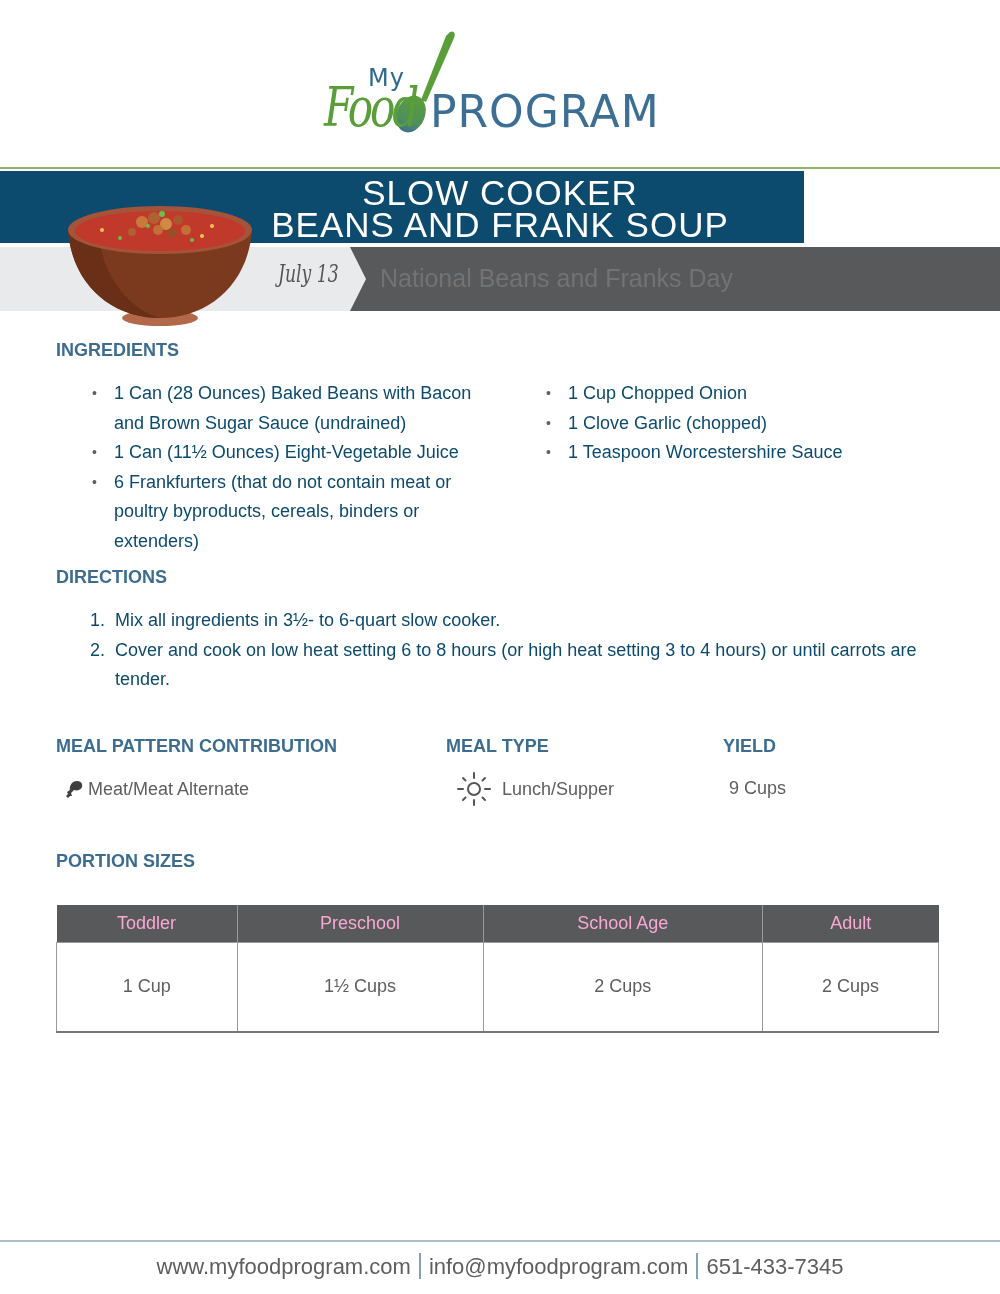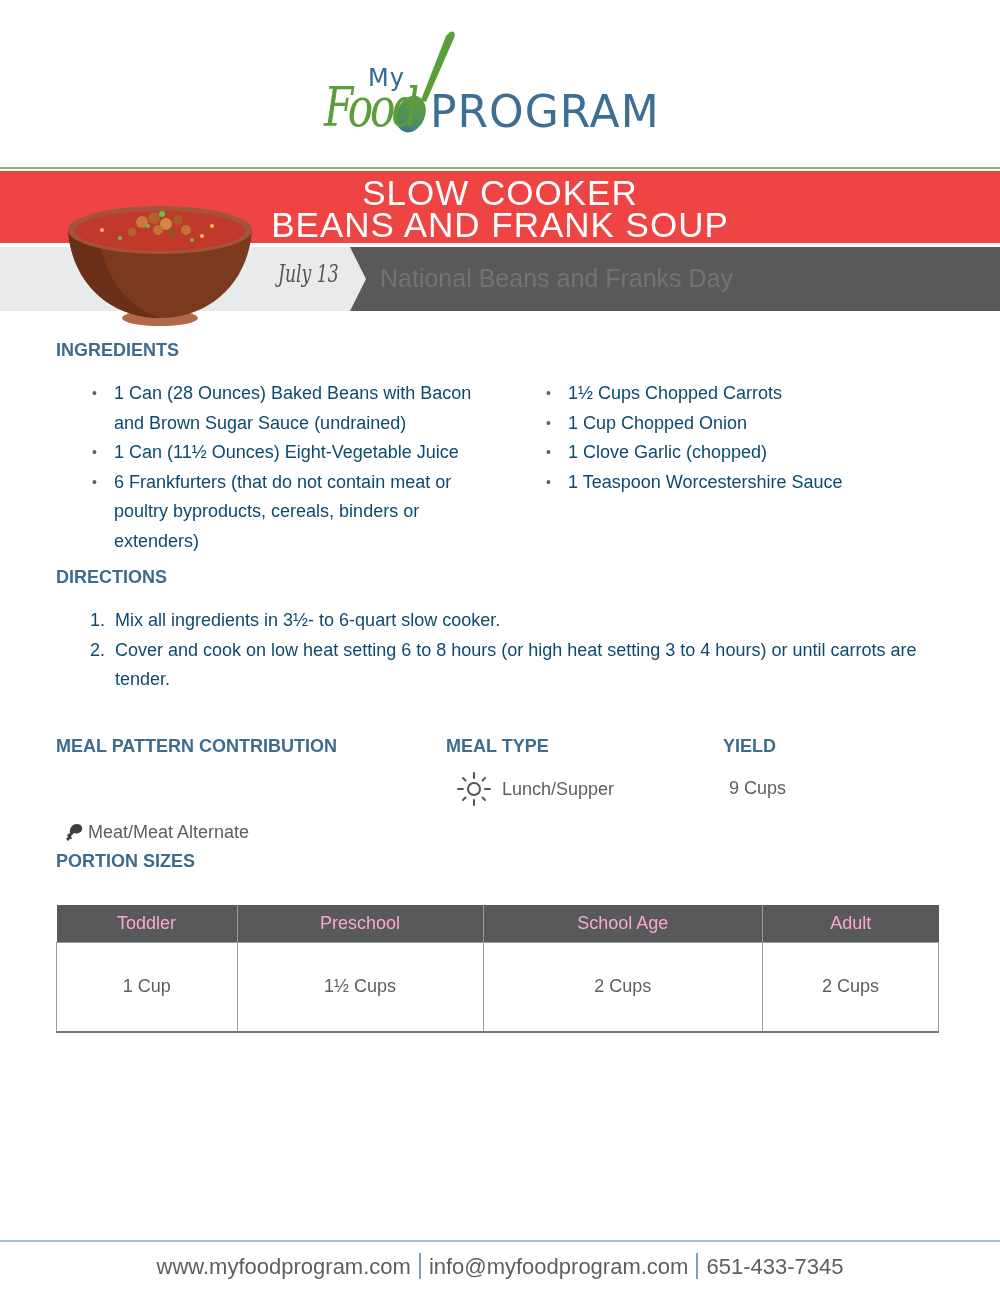--- a/index.html
+++ b/index.html
@@ -9,21 +9,21 @@
   
   .logo { position: absolute; left: 322px; top: 28px; width: 360px; height: 110px; }
   .logo .my { position: absolute; left: 46px; top: 36px; font-size: 24px; letter-spacing: 1px; color: #2d6b8e; font-family: "DejaVu Sans", sans-serif; }
   .logo .food { position: absolute; left: 2px; top: 48px; font-size: 54px; font-style: italic; color: #5a9e3a; font-family: "DejaVu Serif", serif; letter-spacing: -4px; transform: scaleX(0.78); transform-origin: left; }
   .logo .program { position: absolute; left: 108px; top: 58px; font-size: 44px; color: #3d6f95; font-family: "DejaVu Sans", sans-serif; letter-spacing: 1px; font-weight: normal; }
   .logo svg.spoon { position: absolute; left: 66px; top: 0; }
 
   .green-rule { position: absolute; left: 0; top: 167px; width: 1000px; height: 2px; background: #8fb56a; }
 
   
-  .title-band { position: absolute; left: 0; top: 171px; width: 1000px; height: 72px; background: #ef4444; }
+  .title-band { position: absolute; left: 0; top: 171px; width: 804px; height: 72px; background: #0c4a6e; }
   .title-band .t1, .title-band .t2 { position: absolute; width: 1000px; text-align: center; color: #ffffff; font-size: 35px; letter-spacing: 1px; font-weight: normal; }
   .title-band .t1 { top: 2px; left: 0; }
   .title-band .t2 { top: 34px; left: 0; }
   .sub-band { position: absolute; left: 0; top: 247px; width: 1000px; height: 64px; background: #e9eaec; }
   .sub-dark { position: absolute; left: 350px; top: 247px; width: 650px; height: 64px; background: #58595b; clip-path: polygon(0 0, 100% 0, 100% 100%, 0 100%, 16px 50%); }
   .date { position: absolute; left: 278px; top: 260px; font-family: "DejaVu Serif", serif; font-style: italic; font-size: 24px; color: #555; transform: scaleX(0.72); transform-origin: left; }
   .day { position: absolute; left: 380px; top: 264px; font-size: 25px; color: #737373; }
 
   .bowl { position: absolute; left: 62px; top: 200px; }
 
@@ -104,40 +104,39 @@
   <circle cx="130" cy="40" r="2" fill="#6abf45"></circle>
 </svg>
 
 <div class="h" style="left:56px; top:340px;">INGREDIENTS</div>
 <ul class="ing body-text" style="left:92px; top:379px; width:410px;">
   <li>1 Can (28 Ounces) Baked Beans with Bacon and Brown Sugar Sauce (undrained)</li>
   <li>1 Can (11½ Ounces) Eight-Vegetable Juice</li>
   <li>6 Frankfurters (that do not contain meat or poultry byproducts, cereals, binders or extenders)</li>
 </ul>
 <ul class="ing body-text" style="left:546px; top:379px; width:400px;">
-  <li>1½ Cups Chopped Carrots</li>
   <li>1 Cup Chopped Onion</li>
   <li>1 Clove Garlic (chopped)</li>
   <li>1 Teaspoon Worcestershire Sauce</li>
 </ul>
 
 <div class="h" style="left:56px; top:567px;">DIRECTIONS</div>
 <ol class="dir body-text">
   <li>
     <span class="num">1.</span>
     <span>Mix all ingredients in 3½- to 6-quart slow cooker.</span>
   </li>
   <li>
     <span class="num">2.</span>
     <span>Cover and cook on low heat setting 6 to 8 hours (or high heat setting 3 to 4 hours) or until carrots are tender.</span>
   </li>
 </ol>
 
 <div class="h" style="left:56px; top:736px;">MEAL PATTERN CONTRIBUTION</div>
-<div class="mp-item" style="left:62px; top:778px;margin-top:43px;">
+<div class="mp-item" style="left:62px; top:778px;">
   <svg width="22" height="22" viewBox="0 0 22 22" style="margin-right:4px;">
     <path d="M6 20 L4 18 L6 16 L5 14 L8 12 C7 8 10 3 15 3 C19 3 21 6 20 9 C19 12 15 13 12 12 L9 15 L10 18 L8 18 Z" fill="#3f3f3f"></path>
   </svg>
   <span>Meat/Meat Alternate</span>
 </div>
 
 <div class="h" style="left:446px; top:736px;">MEAL TYPE</div>
 <div class="mp-item" style="left:456px; top:771px;">
   <svg width="36" height="36" viewBox="0 0 36 36" style="margin-right:10px;">
     <circle cx="18" cy="18" r="6" fill="none" stroke="#555" stroke-width="2"></circle>

